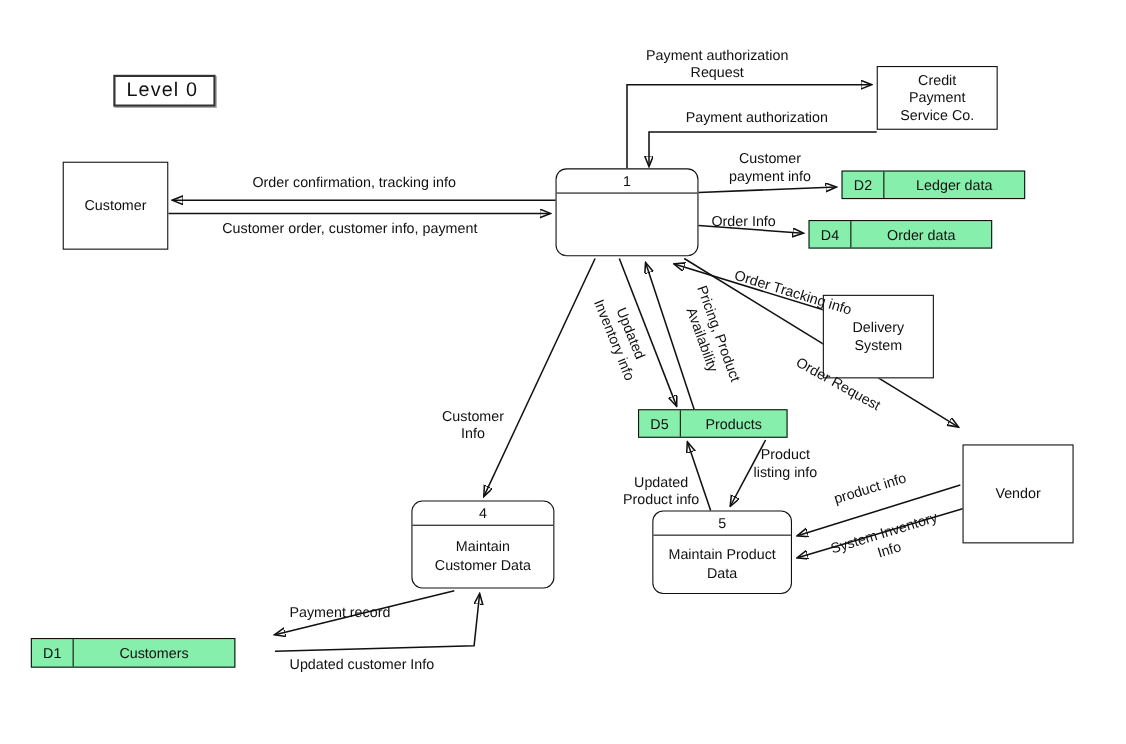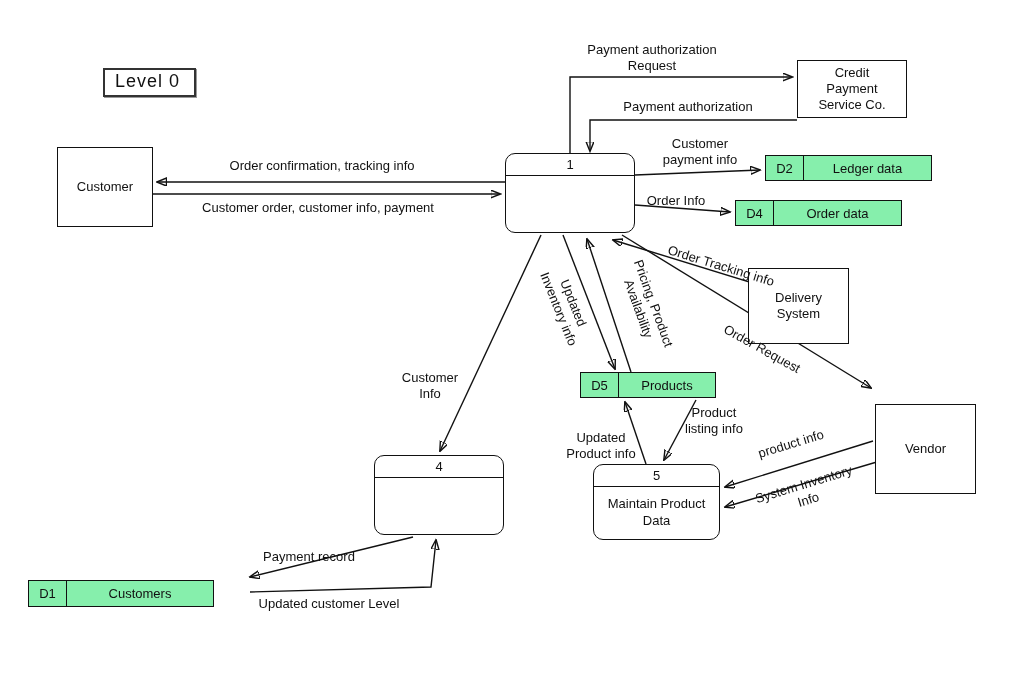--- a/index.html
+++ b/index.html
@@ -140,20 +140,22 @@
 Service Co.</div>
   <div class="entity" style="left:748px; top:268px; width:101px; height:76px;">Delivery
 System</div>
   <div class="entity" style="left:875px; top:378px; width:101px; height:90px;margin-top:26px;">Vendor</div>
 
   <div class="process" style="left:505px; top:153px; width:130px; height:80px;">
     <div class="pnum">1</div>
   </div>
   <div class="process" style="left:374px; top:455px; width:130px; height:80px;">
     <div class="pnum">4</div>
+    <div class="plabel">Maintain
+Customer Data</div>
   </div>
   <div class="process" style="left:593px; top:464px; width:127px; height:76px;">
     <div class="pnum">5</div>
     <div class="plabel">Maintain Product
 Data</div>
   </div>
 
   <div class="store" style="left:765px; top:155px; width:167px;">
     <div class="sid">D2</div>
     <div class="slabel">Ledger data</div>
@@ -188,15 +190,15 @@
   <div class="lbl" style="left:430px; top:386px;">Customer
 Info</div>
   <div class="lbl" style="left:714px; top:421px;">Product
 listing info</div>
   <div class="lbl" style="left:601px; top:446px;">Updated
 Product info</div>
   <div class="lbl" style="left:791px; top:444px; --r:-17deg;">product info</div>
   <div class="lbl" style="left:806px; top:492px; --r:-17deg;">System Inventory
 Info</div>
   <div class="lbl" style="left:309px; top:557px;">Payment record</div>
-  <div class="lbl" style="left:329px; top:604px;">Updated customer Level</div>
+  <div class="lbl" style="left:329px; top:604px;">Updated customer Info</div>
 
 </div>
 
 </body></html>

